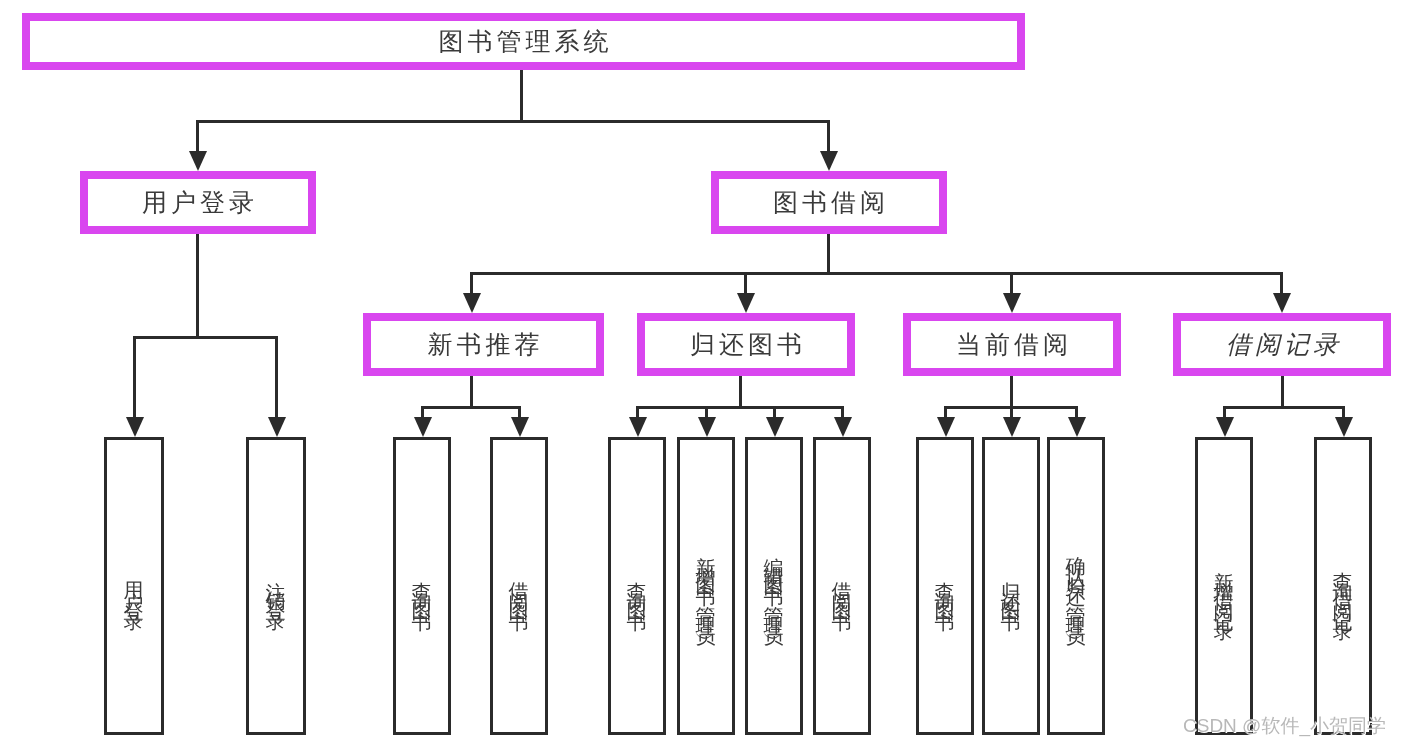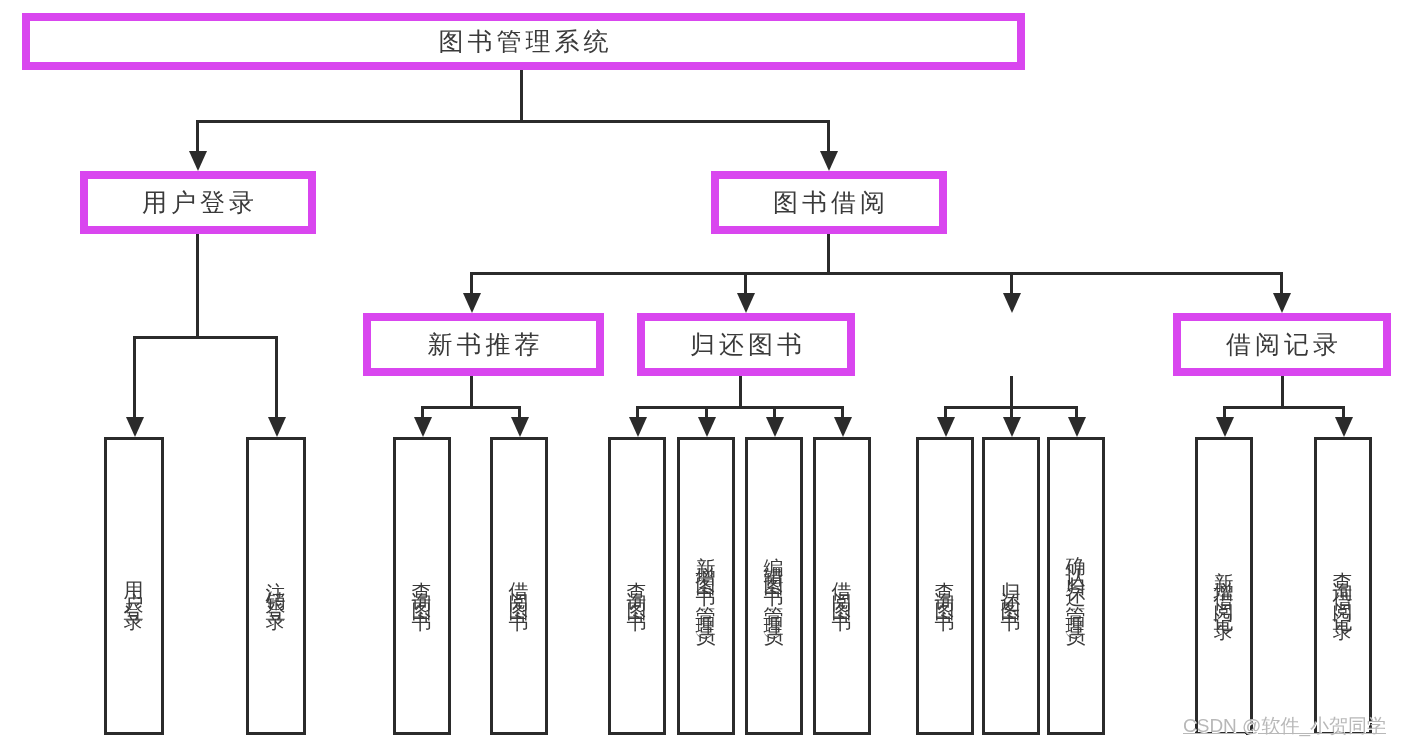--- a/index.html
+++ b/index.html
@@ -55,21 +55,20 @@
   .drop-leaf{top:406px;height:11px;}
   
   .watermark{
     position:absolute;
     left:1183px;top:713px;
     font-size:19px;
     color:#b8b8b8;
     text-shadow:1px 1px 0 #ffffff;
     white-space:nowrap;
     z-index:5;
-    text-decoration:underline;
   }
 </style>
 </head>
 <body>
 
 <div class="canvas">
 
   <div class="hbox" style="left:22px;top:13px;width:1003px;height:57px;">图书管理系统</div>
 
   <div class="vline" style="left:520px;top:70px;height:52px;"></div>
@@ -87,21 +86,22 @@
 
   <div class="vline" style="left:827px;top:234px;height:40px;"></div>
   <div class="hline" style="left:470px;top:272px;width:813px;"></div>
   <div class="drop drop-l3" style="left:470px;"></div>
   <div class="drop drop-l3" style="left:744px;"></div>
   <div class="drop drop-l3" style="left:1010px;"></div>
   <div class="drop drop-l3" style="left:1280px;"></div>
 
   <div class="hbox" style="left:363px;top:313px;width:241px;height:63px;">新书推荐</div>
   <div class="hbox" style="left:637px;top:313px;width:218px;height:63px;">归还图书</div>
-  <div class="hbox" style="left:1173px;top:313px;width:218px;height:63px;">借阅记录</div>
+  <div class="hbox" style="left:903px;top:313px;width:218px;height:63px;">当前借阅</div>
+  <div class="hbox" style="left:1173px;top:313px;width:218px;height:63px;font-style:italic;">借阅记录</div>
 
   <div class="vline" style="left:470px;top:376px;height:32px;"></div>
   <div class="hline" style="left:421px;top:406px;width:100px;"></div>
   <div class="drop drop-leaf" style="left:421px;"></div>
   <div class="drop drop-leaf" style="left:518px;"></div>
 
   <div class="vline" style="left:739px;top:376px;height:32px;"></div>
   <div class="hline" style="left:636px;top:406px;width:208px;"></div>
   <div class="drop drop-leaf" style="left:636px;"></div>
   <div class="drop drop-leaf" style="left:705px;"></div>

